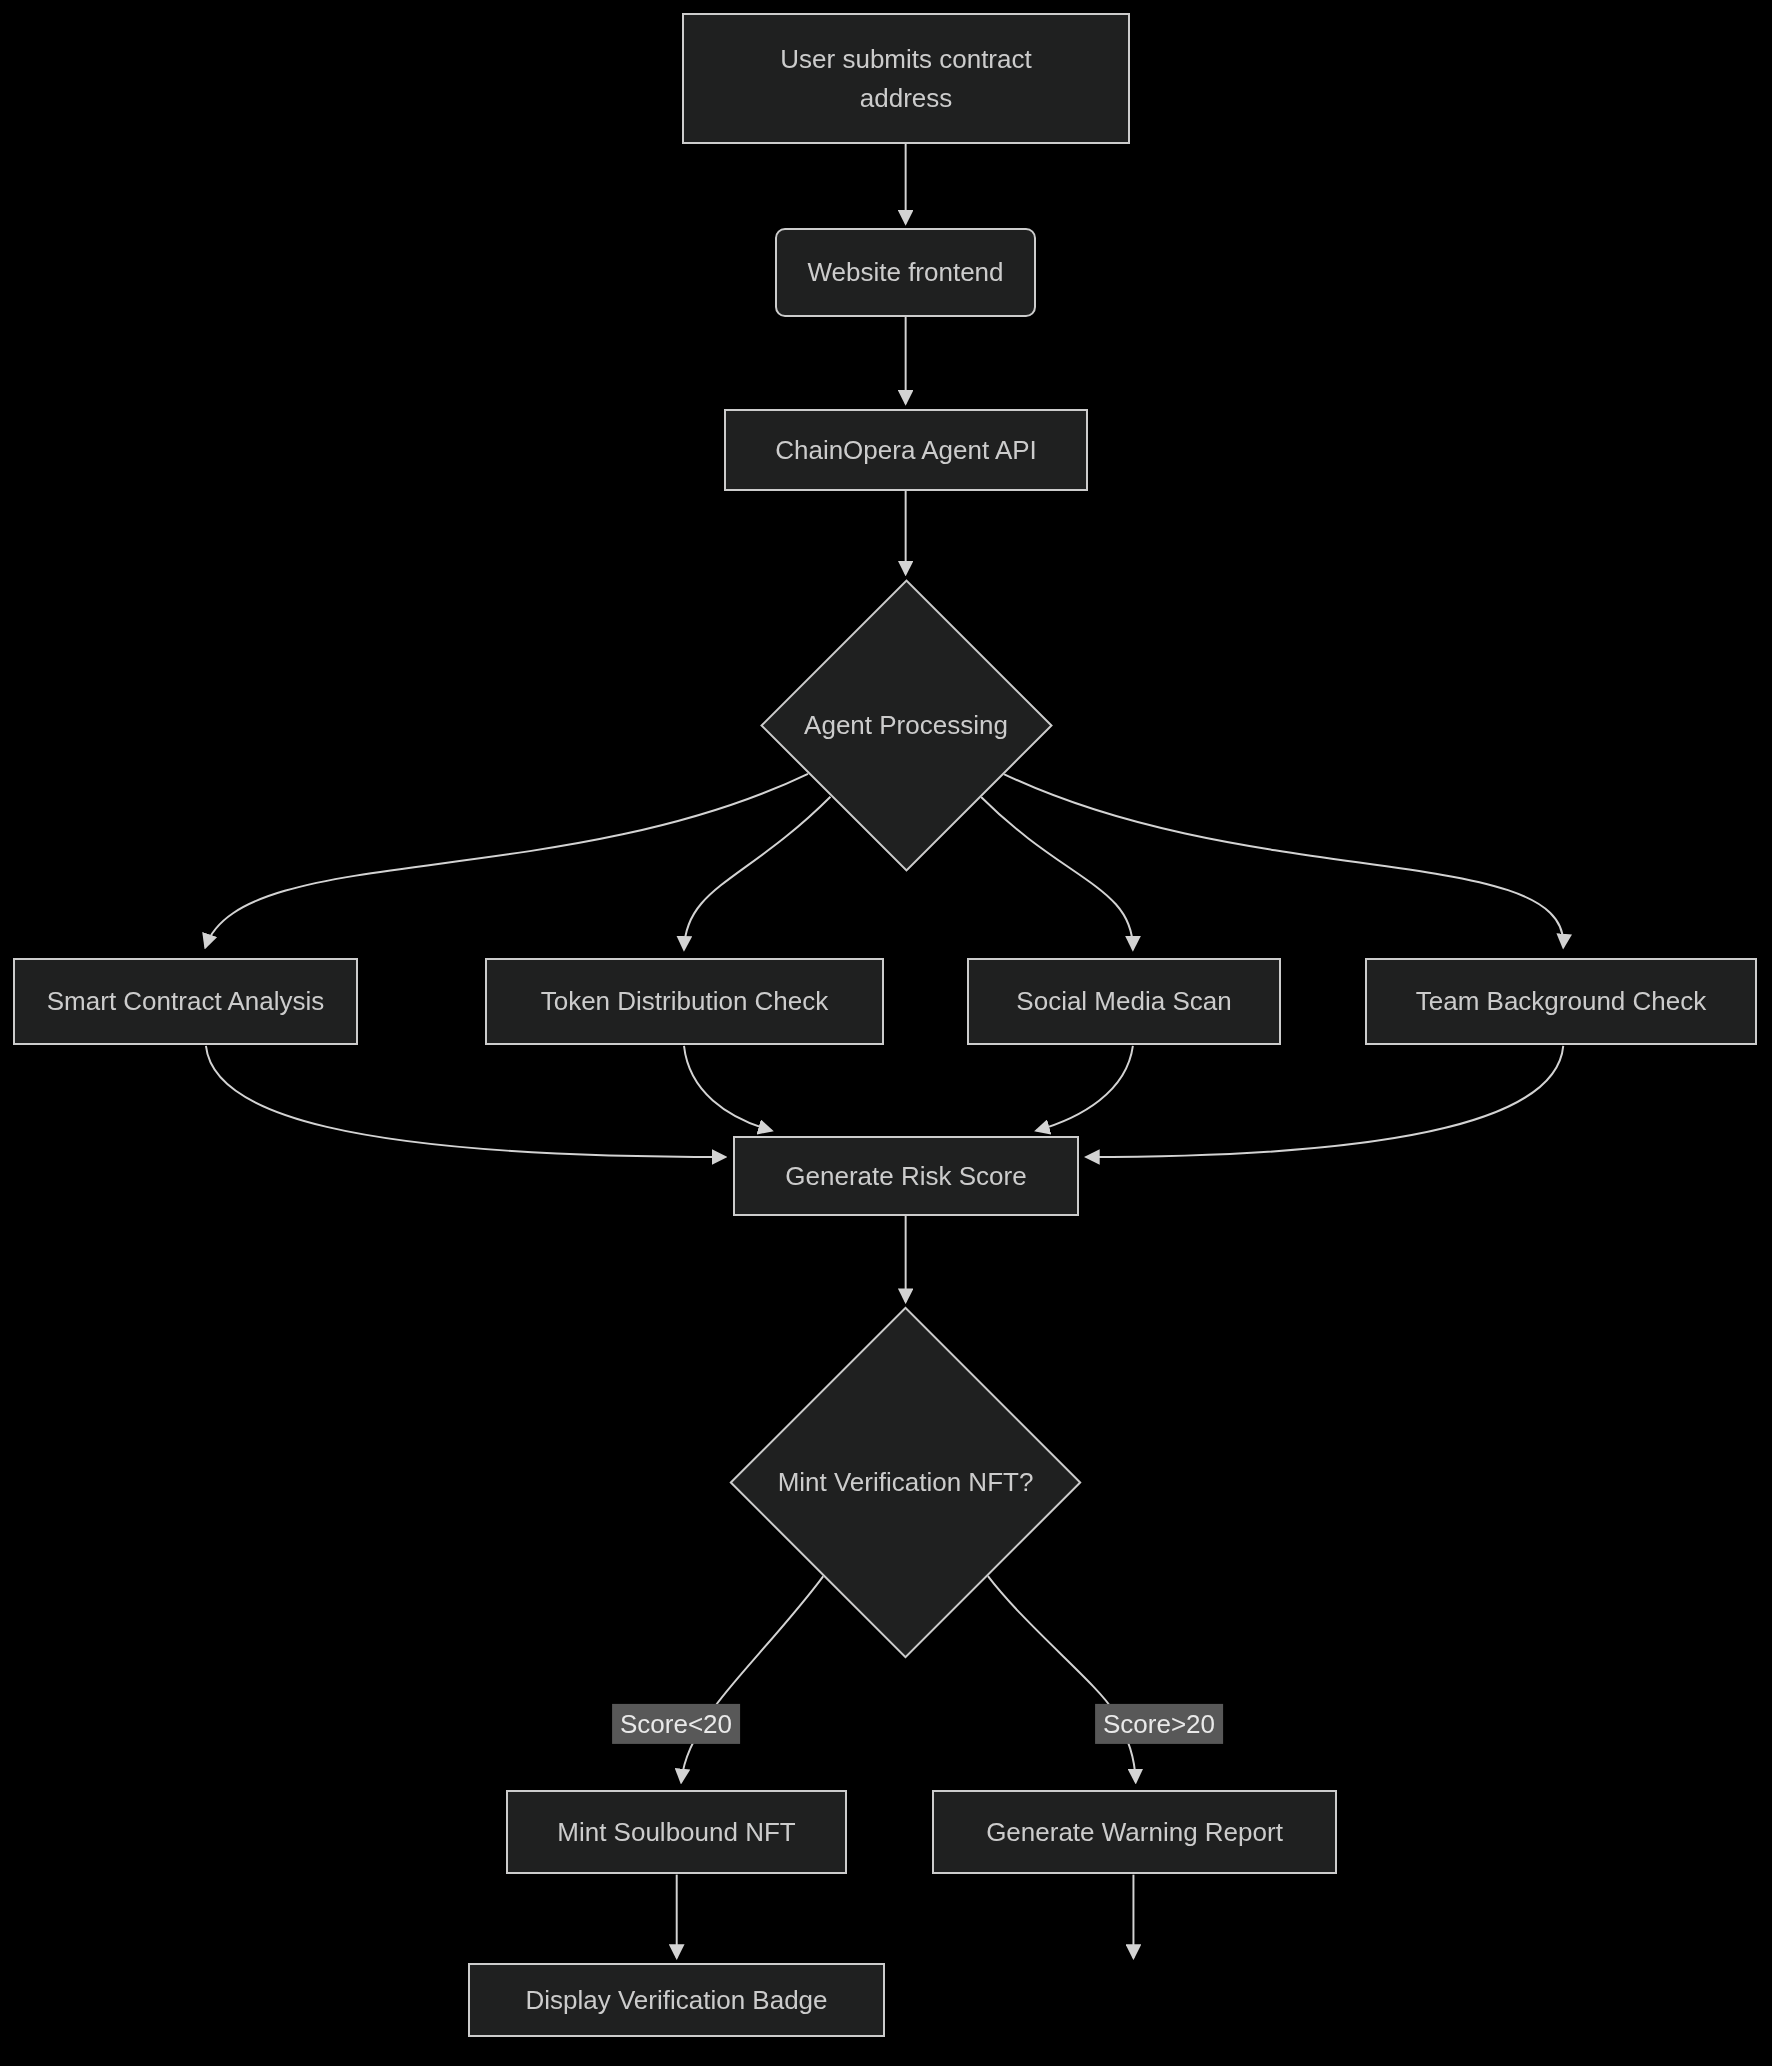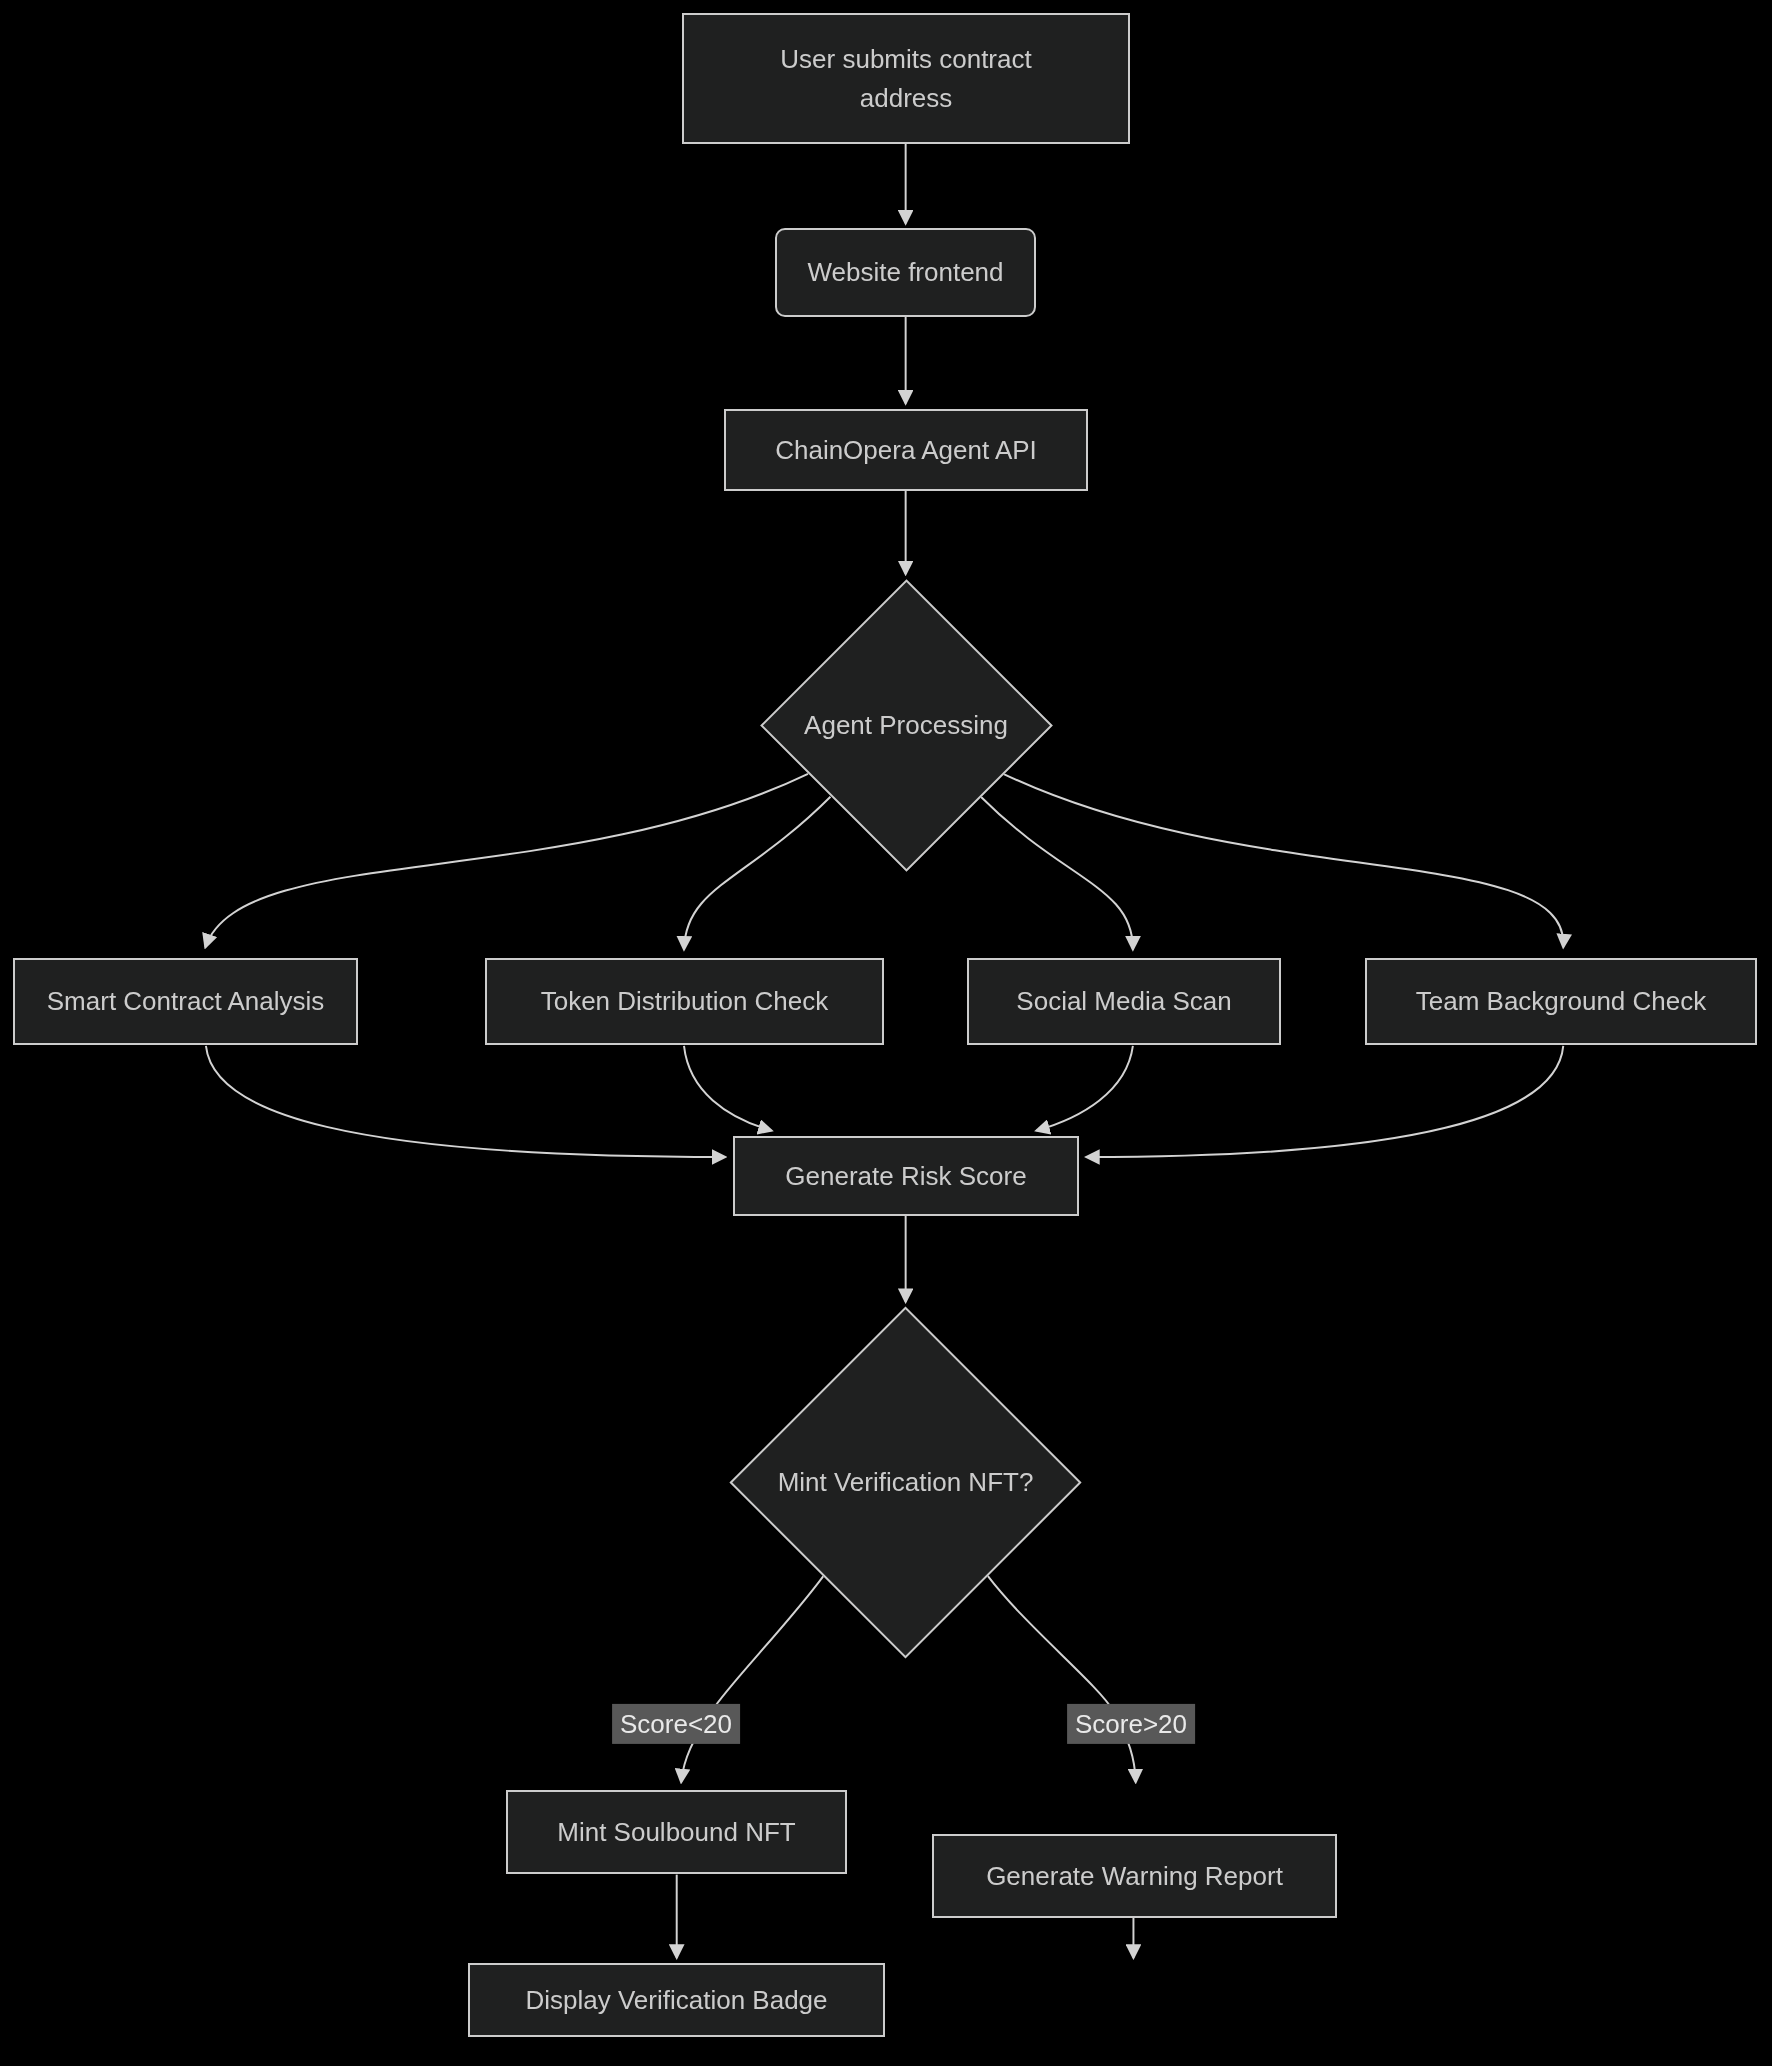--- a/index.html
+++ b/index.html
@@ -142,27 +142,27 @@
 
   <div class="diamond" style="left:730px; top:1307px; width:351px; height:351px;">
     <div class="shape" style="left:51px; top:51px; width:249px; height:249px;"></div>
     <div class="lbl-wrap">
       <span>Mint Verification NFT?</span>
     </div>
   </div>
 
   <div class="edge-label" style="left:676px; top:1724px;">Score&lt;20</div>
 
-  <div class="edge-label" style="left:1131px; top:1724px;">Score&gt;20</div>
+  <div class="edge-label" style="left:1159px; top:1724px;">Score&gt;20</div>
 
   <div class="node" style="left:506px; top:1790px; width:341px; height:84px;">
     <span class="lbl">Mint Soulbound NFT</span>
   </div>
 
-  <div class="node" style="left:932px; top:1790px; width:405px; height:84px;margin-top:44px;">
+  <div class="node" style="left:932px; top:1790px; width:405px; height:84px;">
     <span class="lbl">Generate Warning Report</span>
   </div>
 
   <div class="node" style="left:468px; top:1963px; width:417px; height:74px;">
     <span class="lbl">Display Verification Badge</span>
   </div>
 
 
 </div>
 

